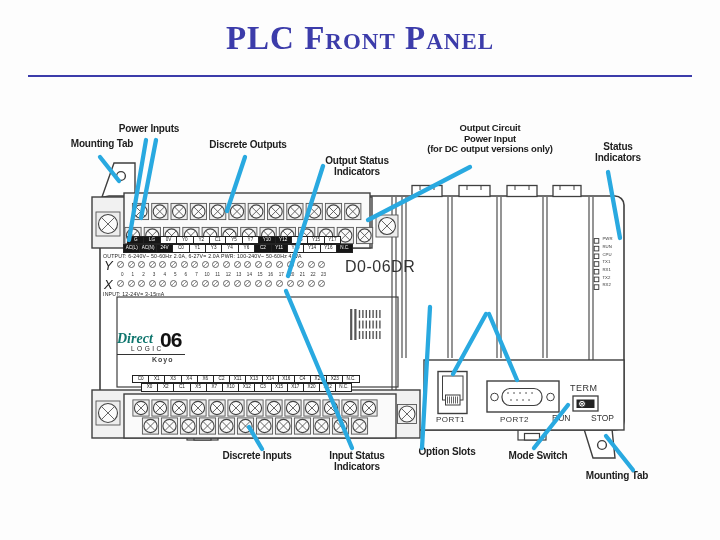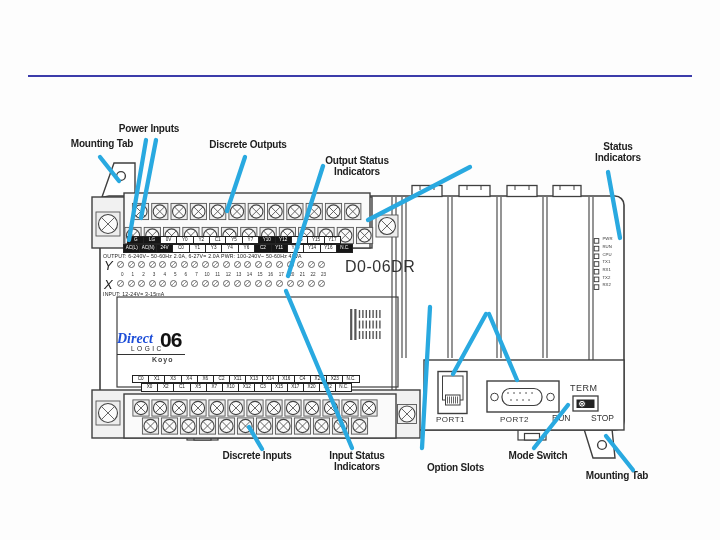--- a/index.html
+++ b/index.html
@@ -18,51 +18,52 @@
           color:#1d1d1d;white-space:pre-line;text-align:center;letter-spacing:-0.2px;}
   #cl-mounting-top{left:64px;top:138px;width:76px;}
   #cl-power-inputs{left:112px;top:123px;width:74px;}
   #cl-discrete-outputs{left:202px;top:139px;width:92px;}
   #cl-output-status{left:315px;top:155px;width:84px;}
   #cl-output-circuit{left:414px;top:123px;width:152px;font-size:9.5px;}
   #cl-status-ind{left:581px;top:141px;width:74px;}
   #cl-comm-ports{left:436px;top:281px;width:100px;}
   #cl-discrete-inputs{left:214px;top:450px;width:86px;}
   #cl-input-status{left:315px;top:450px;width:84px;}
-  #cl-option-slots{left:410px;top:462px;width:74px;text-align:right;}
+  #cl-option-slots{left:410px;top:446px;width:74px;}
   #cl-mode-switch{left:500px;top:450px;width:76px;}
   #cl-mounting-bottom{left:578px;top:470px;width:78px;}
   .ovl{position:absolute;z-index:3;}
   .strip{display:flex;}
   .tcell{box-sizing:border-box;width:17.4px;height:8.6px;border:1px solid #222;margin-left:-1px;
          background:#fff;font-size:4.6px;line-height:6.4px;text-align:center;color:#111;overflow:hidden;}
   .tcell.dark{background:#161616;color:#fff;}
   .brow .tcell{width:17.2px;}
   .ledrow{display:flex;}
   .led{box-sizing:border-box;width:7px;height:7px;border:1px solid #666;border-radius:50%;
        background:linear-gradient(135deg,#fff 44%,#999 46%,#999 54%,#fff 56%);margin-right:3.6px;}
   .lednum{width:10.6px;flex:0 0 10.6px;text-align:center;font-size:4.6px;color:#333;line-height:8px;}
   #led-nums{height:8px;}
   .spec{font-size:5.2px;color:#222;white-space:nowrap;letter-spacing:0.2px;}
   #model{font-size:16px;color:#333;letter-spacing:0.5px;}
   .axisletter{font-size:13px;color:#222;font-style:italic;}
-  #logo-direct{font-family:"Liberation Serif",serif;font-weight:bold;font-style:italic;font-size:14px;color:#1d4ed8;}
+  #logo-direct{font-family:"Liberation Serif",serif;font-weight:bold;font-style:italic;font-size:14px;color:#0f766e;}
   #logo-logic{font-size:6.5px;letter-spacing:2.5px;color:#222;}
   #logo-06{font-weight:bold;font-size:21px;color:#111;letter-spacing:-1px;}
   #logo-rule{width:68px;height:1px;background:#333;}
   #logo-koyo{font-weight:bold;font-size:7px;letter-spacing:1px;color:#444;}
   .portlabel{font-size:8px;color:#333;text-align:left;letter-spacing:0.5px;}
   #runstop{display:flex;justify-content:space-between;width:62px;font-size:8.5px;color:#333;}
   #status-labels .slabel{height:7.7px;line-height:7.7px;font-size:4.3px;color:#333;}
 </style>
 </head>
 <body>
 
 <div id="slide">
 
+  <div id="title">PLC Front Panel</div>
   <div id="title-rule"></div>
 
   <svg id="art-svg" width="720" height="540" viewBox="0 0 720 540">
     <g stroke="#3f3f3f" fill="#fff">
 
       <g stroke-width="1.4">
         <polygon points="114,163 135,163 135,197 102,197"></polygon>
         <circle cx="121" cy="176" r="4.4" fill="none"></circle>
       </g>
       <g stroke-width="1.4">
@@ -537,20 +538,23 @@
   <div class="ovl" id="runstop" style="left:552px;top:413px">
     <span>RUN</span>
     <span>STOP</span>
   </div>
 
   <div class="clabel" id="cl-mounting-top">Mounting Tab</div>
   <div class="clabel" id="cl-power-inputs">Power Inputs</div>
   <div class="clabel" id="cl-discrete-outputs">Discrete Outputs</div>
   <div class="clabel" id="cl-output-status">Output Status
 Indicators</div>
+  <div class="clabel" id="cl-output-circuit">Output Circuit
+Power Input
+(for DC output versions only)</div>
   <div class="clabel" id="cl-status-ind">Status
 Indicators</div>
   <div class="clabel" id="cl-discrete-inputs">Discrete Inputs</div>
   <div class="clabel" id="cl-input-status">Input Status
 Indicators</div>
   <div class="clabel" id="cl-option-slots">Option Slots</div>
   <div class="clabel" id="cl-mode-switch">Mode Switch</div>
   <div class="clabel" id="cl-mounting-bottom">Mounting Tab</div>
 
   <svg id="callout-svg" width="720" height="540" viewBox="0 0 720 540">

